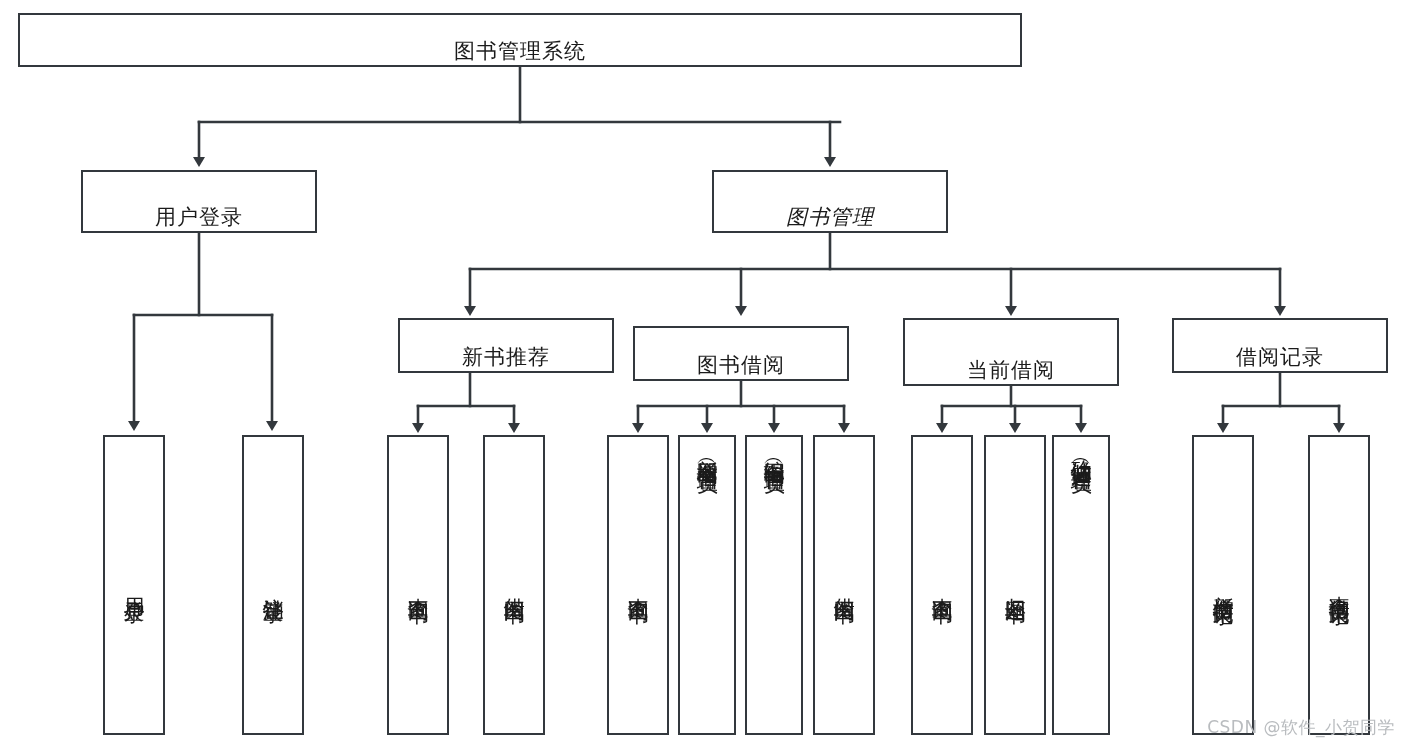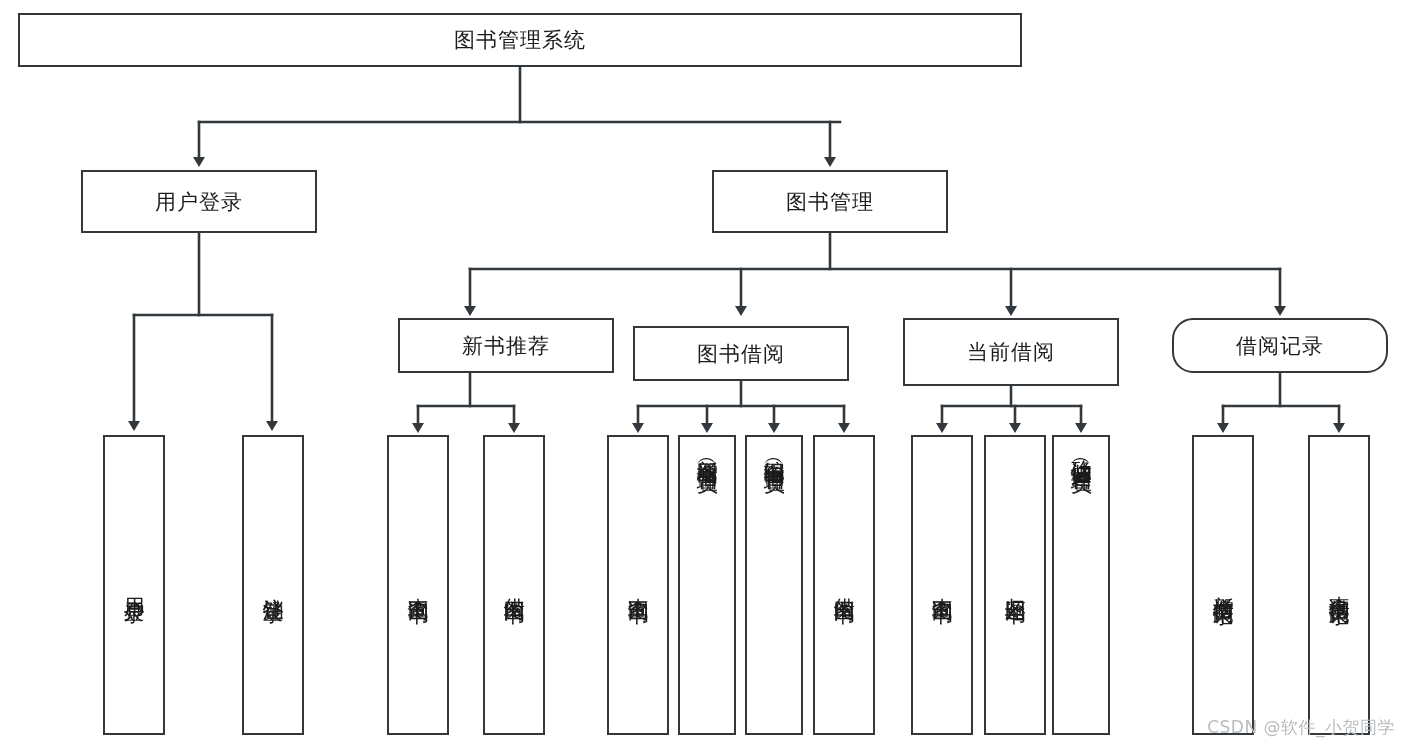--- a/index.html
+++ b/index.html
@@ -24,21 +24,21 @@
     width: 1405px;
     height: 747px;
     pointer-events: none;
   }
   .node {
     position: absolute;
     box-sizing: border-box;
     border: 2px solid #33383d;
     background: #ffffff;
     display: flex;
-    align-items: center;
+    align-items: flex-end;
     justify-content: center;
     color: #1b1b1b;
   }
   .node.horiz {
     font-size: 21px;
     letter-spacing: 1px;
   }
   .node.vert {
     align-items: flex-start;
     justify-content: center;
@@ -137,35 +137,35 @@
   </svg>
 
   <div class="node horiz" id="node-root" style="left: 18px; top: 13px; width: 1004px; height: 54px;">
     <span class="htext">图书管理系统</span>
   </div>
 
   <div id="nodes-level2">
       <div class="node horiz" style="left: 81px; top: 170px; width: 236px; height: 63px;">
         <span class="htext">用户登录</span>
       </div>
-      <div class="node horiz" style="left: 712px; top: 170px; width: 236px; height: 63px;">
+      <div class="node horiz" style="left: 712px; top: 170px; width: 236px; height: 63px; font-style: italic;">
         <span class="htext">图书管理</span>
       </div>
     </div>
   <div id="nodes-level3">
       <div class="node horiz" style="left: 362px; top: 318px; width: 216px; height: 55px; margin-left: 36px;">
         <span class="htext">新书推荐</span>
       </div>
       <div class="node horiz" style="left: 633px; top: 326px; width: 216px; height: 55px;">
         <span class="htext">图书借阅</span>
       </div>
       <div class="node horiz" style="left: 903px; top: 318px; width: 216px; height: 68px;">
         <span class="htext">当前借阅</span>
       </div>
-      <div class="node horiz" style="left: 1172px; top: 318px; width: 216px; height: 55px; border-radius: 21px;">
+      <div class="node horiz" style="left: 1172px; top: 318px; width: 216px; height: 55px;">
         <span class="htext">借阅记录</span>
       </div>
     </div>
   <div id="nodes-leaves">
       <div class="node vert mid" style="left: 103px; top: 435px; width: 62px; height: 300px;">
         <span class="vtext">用户登录</span>
       </div>
       <div class="node vert mid" style="left: 242px; top: 435px; width: 62px; height: 300px;">
         <span class="vtext">注销登录</span>
       </div>

